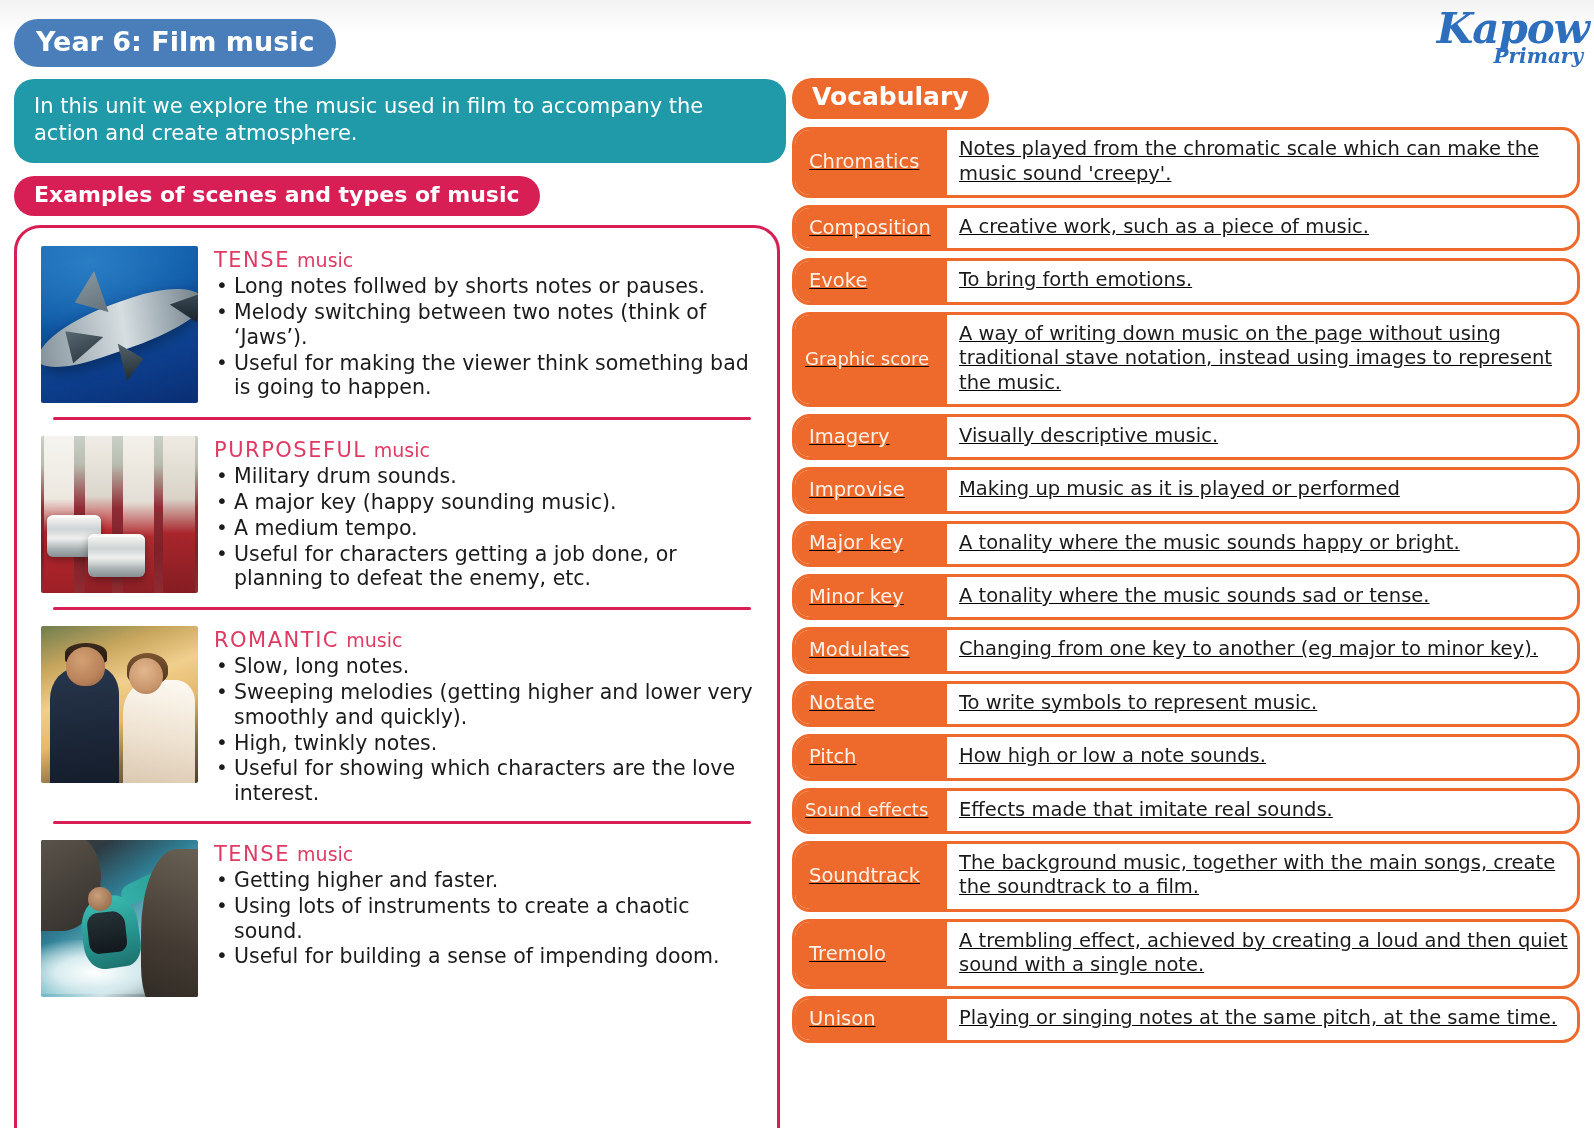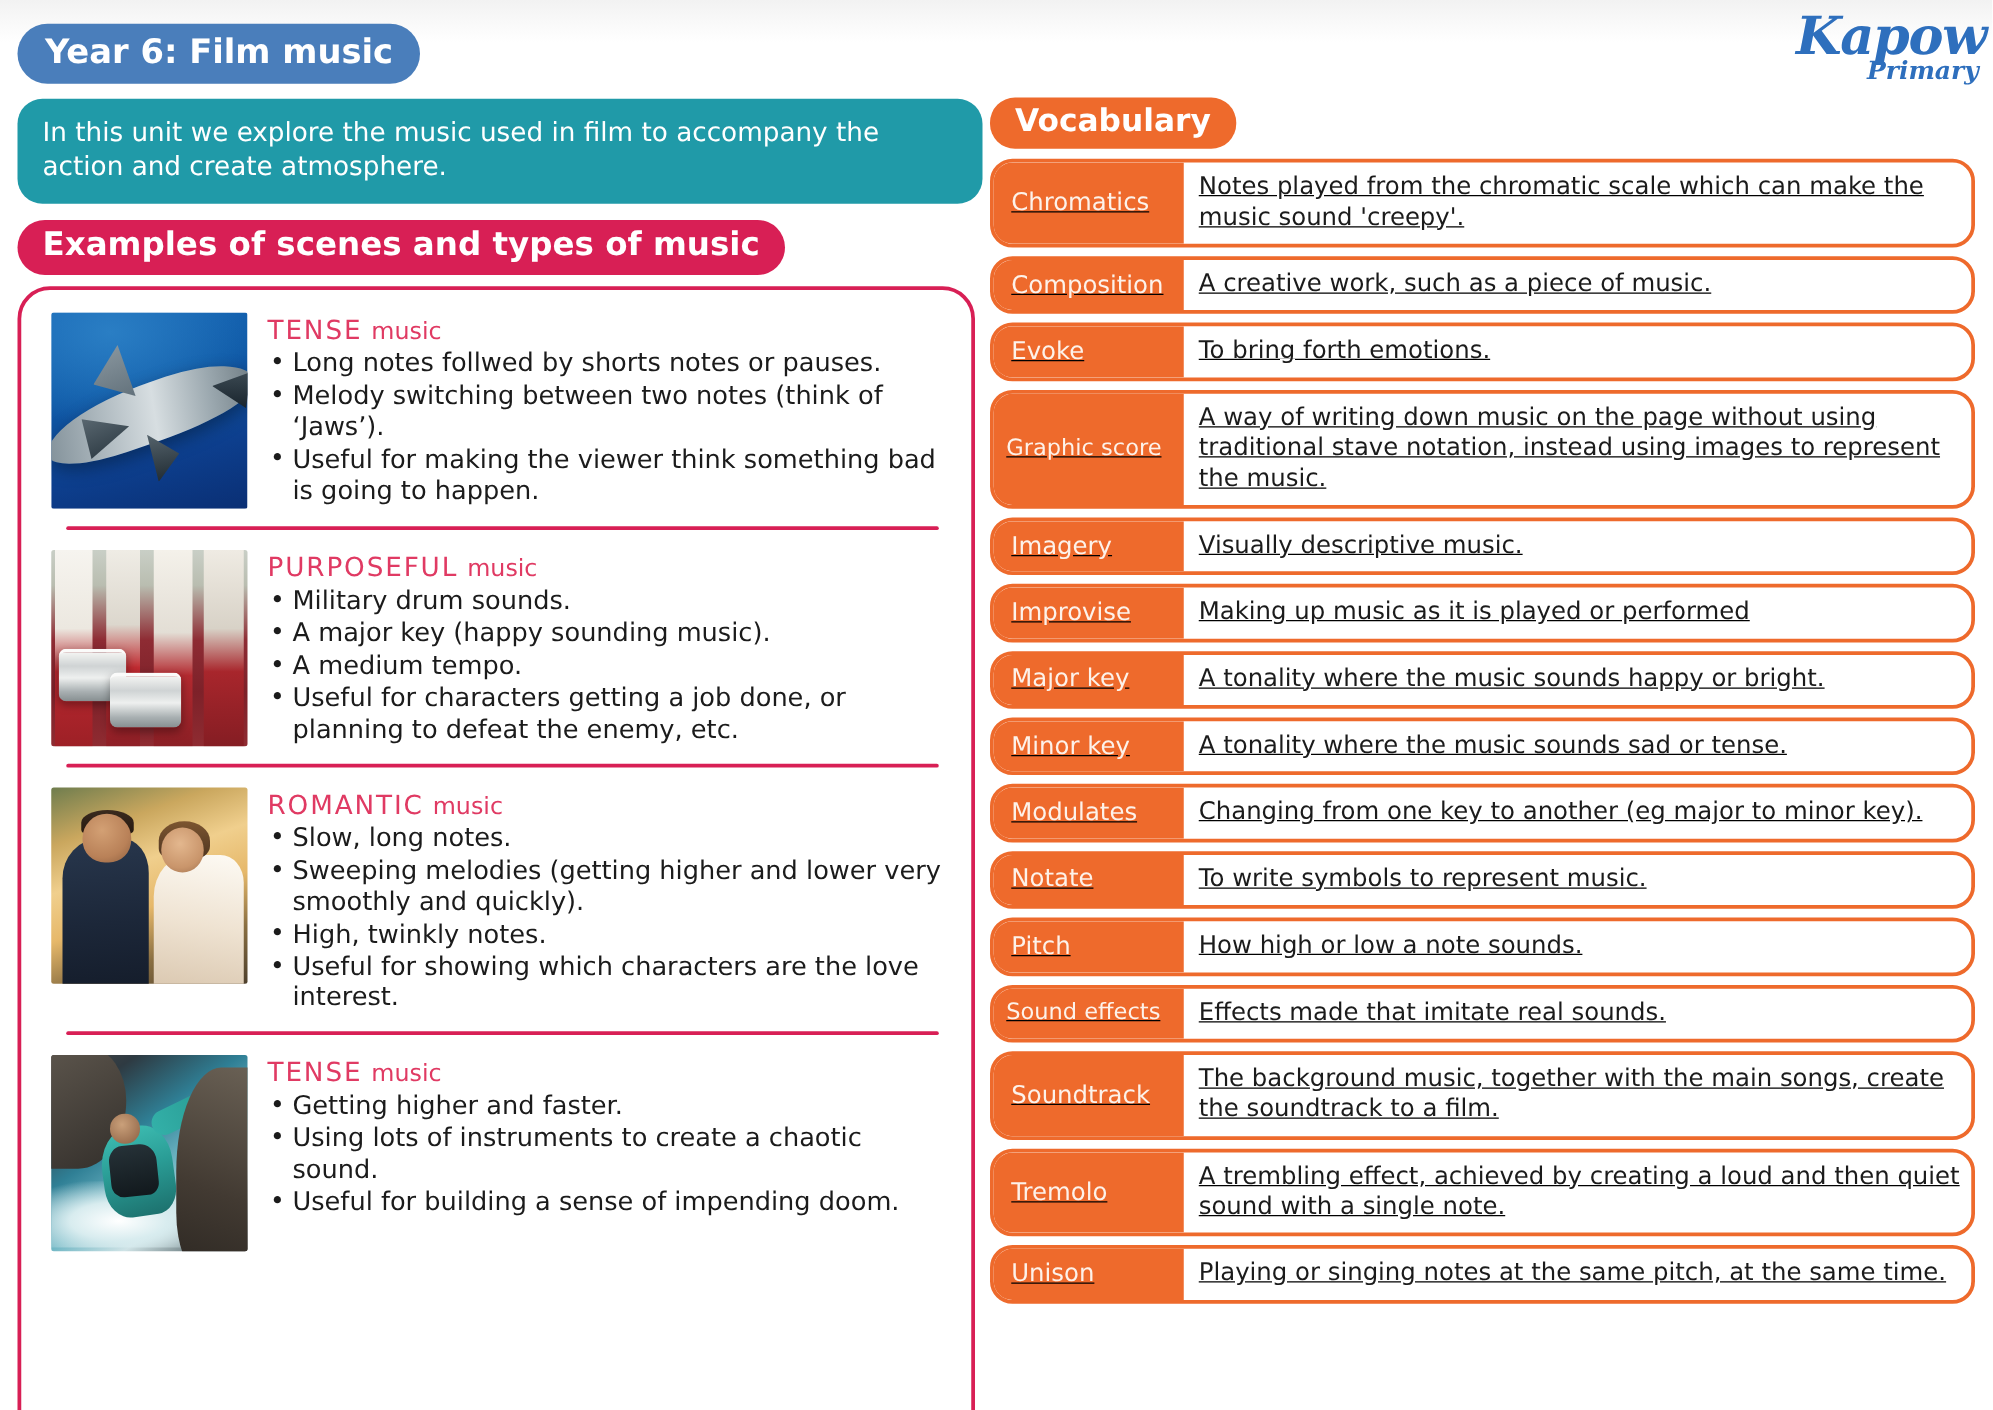--- a/index.html
+++ b/index.html
@@ -73,21 +73,21 @@
     color: #ffffff;
     font-size: 21px;
     line-height: 1.28;
     padding: 14px 20px 16px 20px;
     width: 772px;
   }
 
   .examples-pill {
     margin-top: 13px;
     background: #d81f55;
-    font-size: 26px;
+    font-size: 22px;
     padding: 7px 20px 10px 20px;
     border-radius: 22px;
   }
 
   .examples-box {
     margin-top: 9px;
     width: 766px;
     height: 1056px;
     border: 3px solid #d81f55;
     border-radius: 26px;

